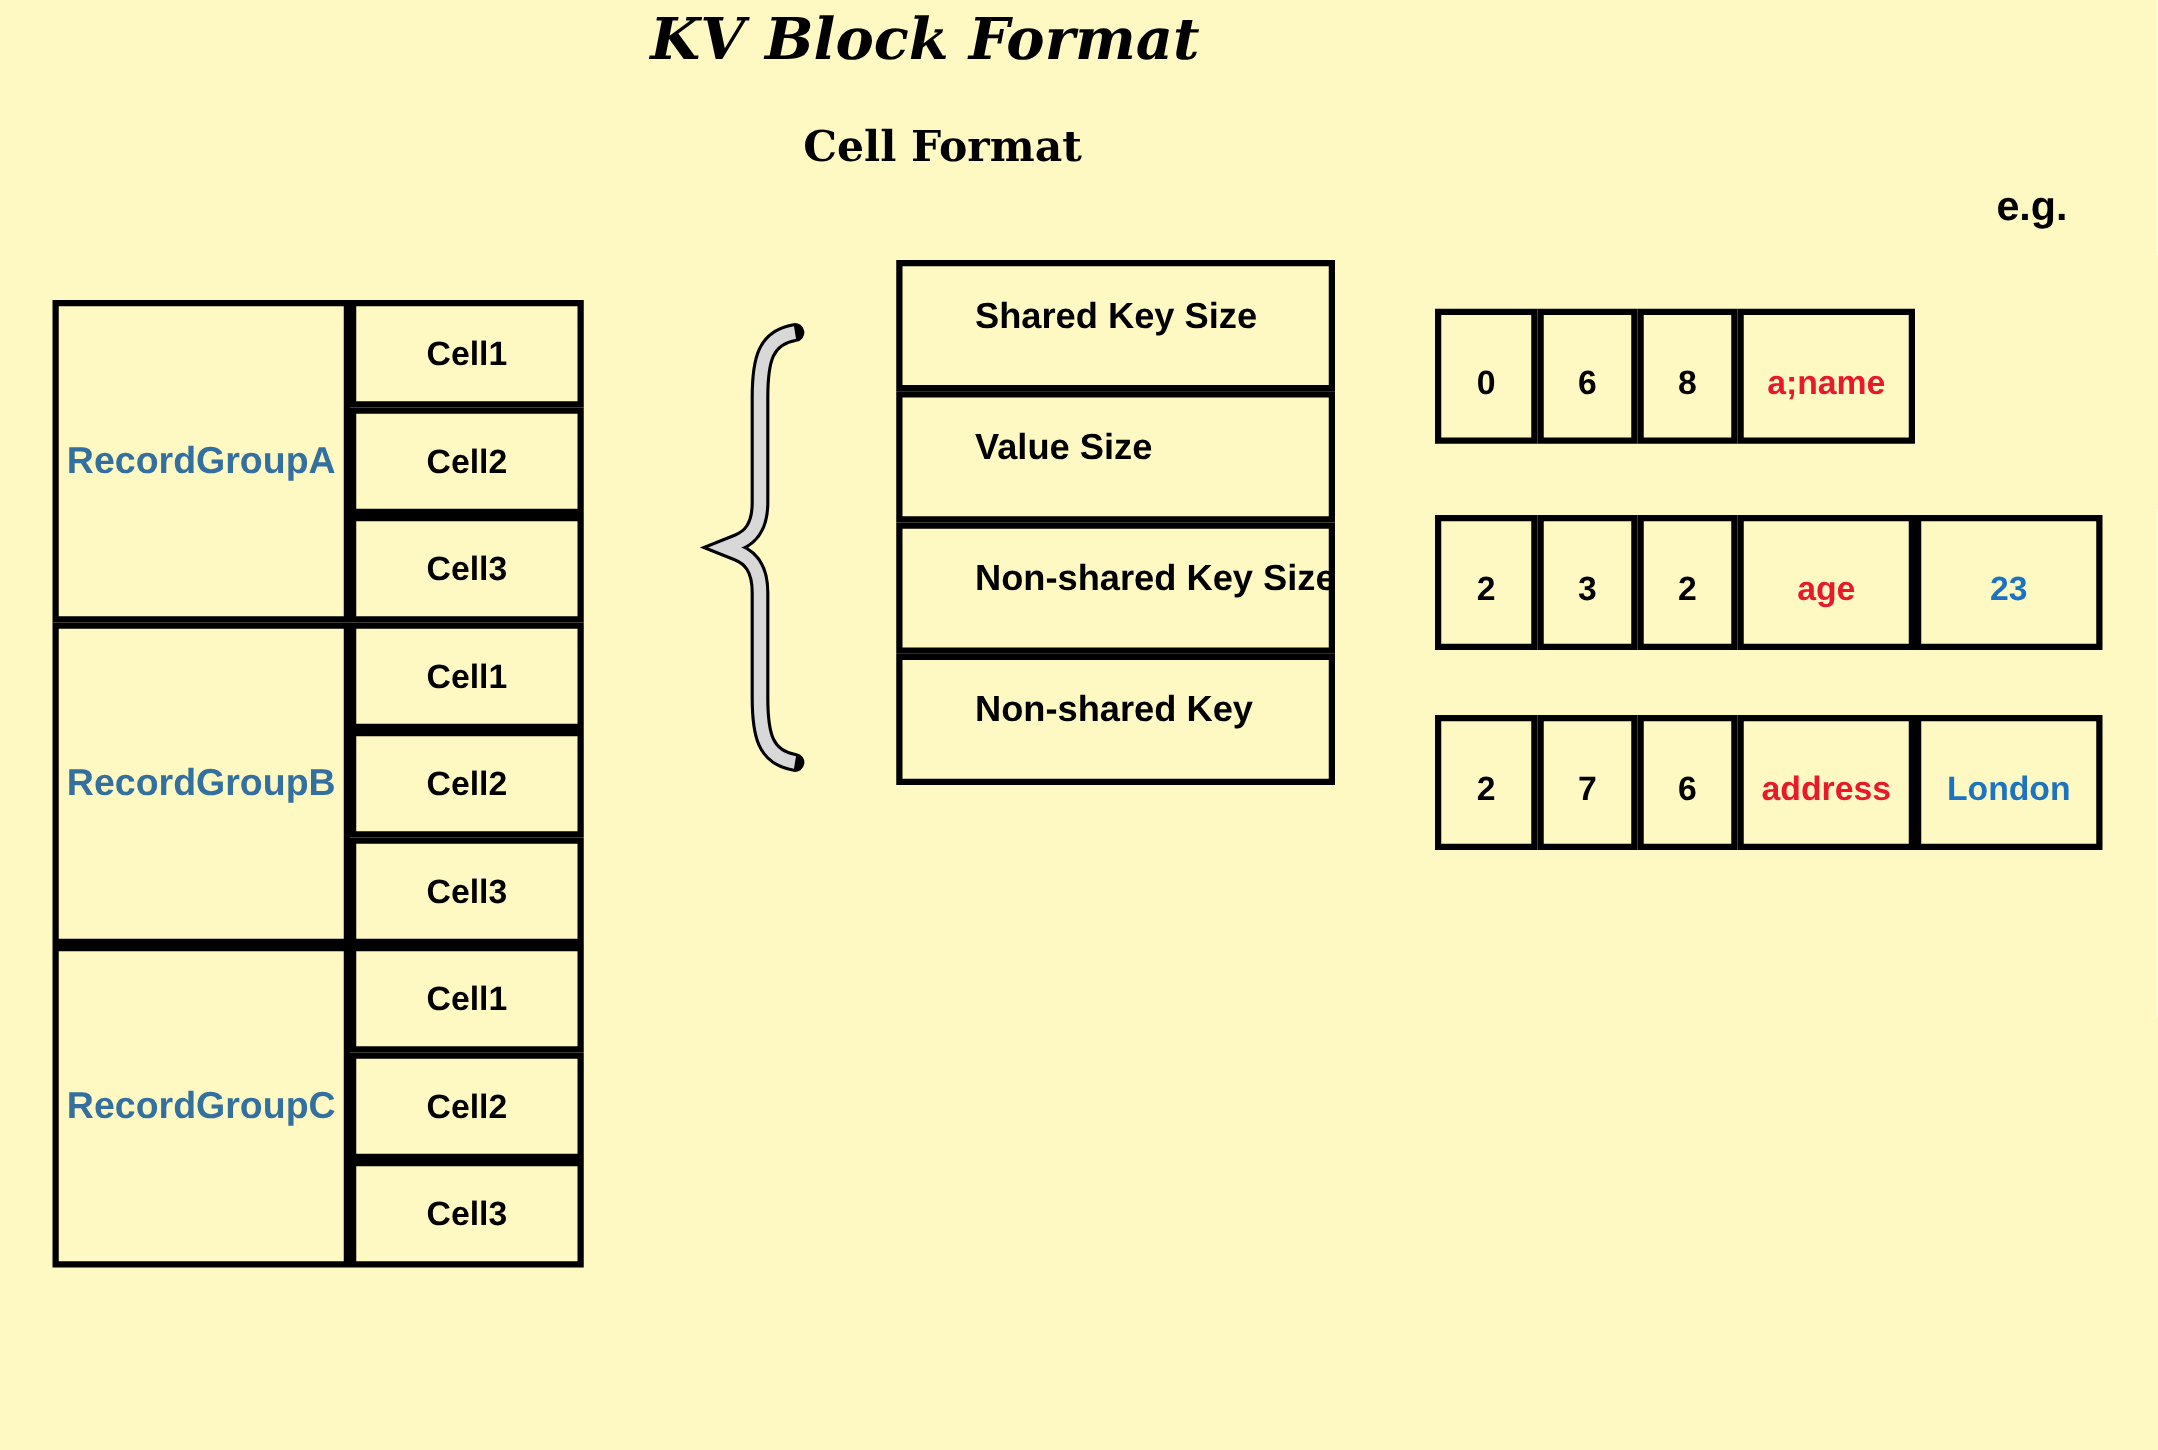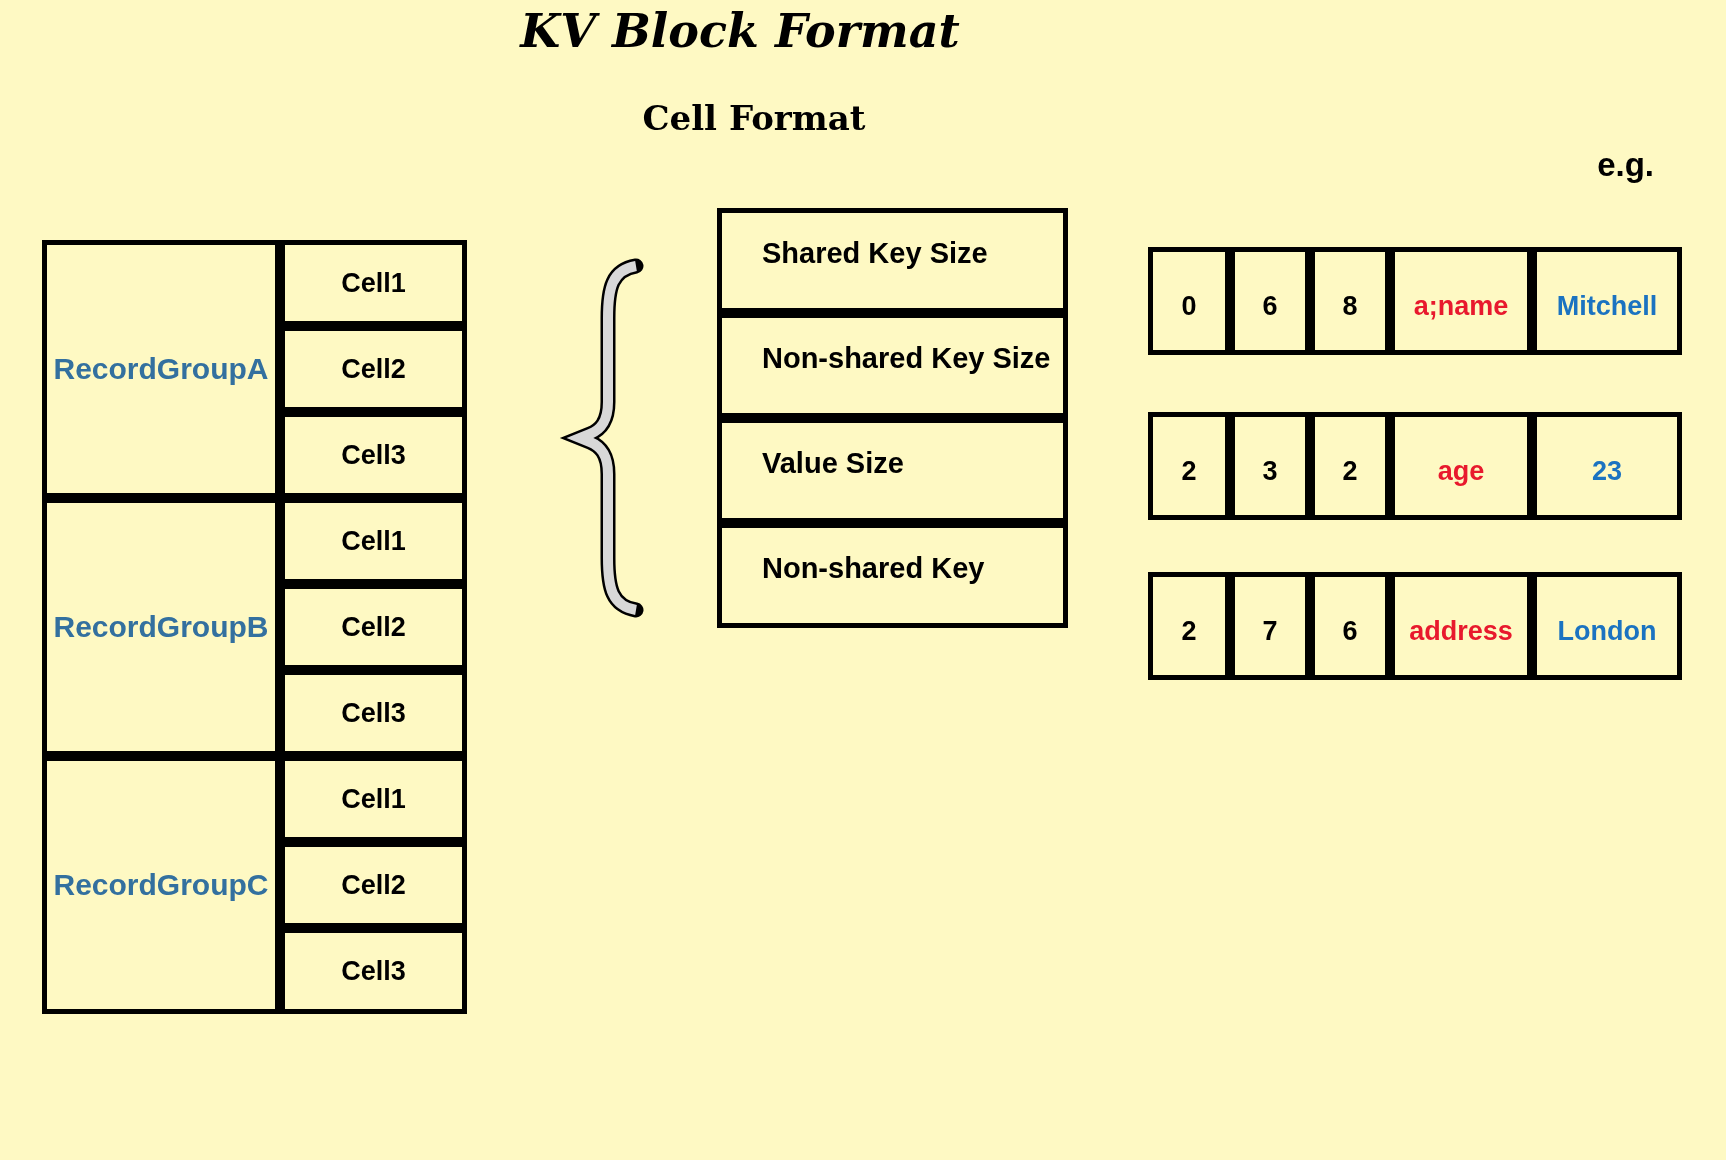--- a/index.html
+++ b/index.html
@@ -75,21 +75,21 @@
     position: absolute;
     left: 717px; top: 208px;
     width: 351px;
     display: flex;
     flex-direction: column;
   }
   .format-row {
     width: 351px; height: 105px;
     border: 5px solid #000;
     display: flex; align-items: center;
-    padding-left: 40px; padding-bottom: 14px;
+    padding-left: 58px; padding-bottom: 14px;
     font-weight: bold; font-size: 29px;
     color: #000;
     white-space: nowrap;
   }
 
   
   .example-row {
     position: absolute;
     left: 1148px;
     display: flex;
@@ -148,31 +148,30 @@
     </div>
   </div>
 
   <svg class="brace" width="92" height="368" viewBox="0 0 92 368">
     <path d="M 84 12 C 60 16, 56 34, 56 64 L 56 148 C 56 168, 48 176, 38 180 L 28 184 L 38 188 C 48 192, 56 200, 56 220 L 56 304 C 56 334, 60 352, 84 356" fill="none" stroke="#000000" stroke-width="15" stroke-linecap="round" stroke-linejoin="miter" stroke-miterlimit="12"></path>
     <path d="M 84 12 C 60 16, 56 34, 56 64 L 56 148 C 56 168, 48 176, 38 180 L 28 184 L 38 188 C 48 192, 56 200, 56 220 L 56 304 C 56 334, 60 352, 84 356" fill="none" stroke="#d8d8d8" stroke-width="10" stroke-linecap="butt" stroke-linejoin="miter" stroke-miterlimit="12"></path>
   </svg>
 
   <div class="cell-format-table">
     <div class="format-row">Shared Key Size</div>
+    <div class="format-row">Value Size</div>
     <div class="format-row">Non-shared Key Size</div>
-    <div class="format-row">Value Size</div>
     <div class="format-row">Non-shared Key</div>
   </div>
 
   <div class="example-row row-1">
     <div class="ex-cell c0">0</div>
     <div class="ex-cell c1">6</div>
     <div class="ex-cell c2">8</div>
     <div class="ex-cell key">a;name</div>
-    <div class="ex-cell val">Mitchell</div>
   </div>
 
   <div class="example-row row-2">
     <div class="ex-cell c0">2</div>
     <div class="ex-cell c1">3</div>
     <div class="ex-cell c2">2</div>
     <div class="ex-cell key">age</div>
     <div class="ex-cell val">23</div>
   </div>
 

